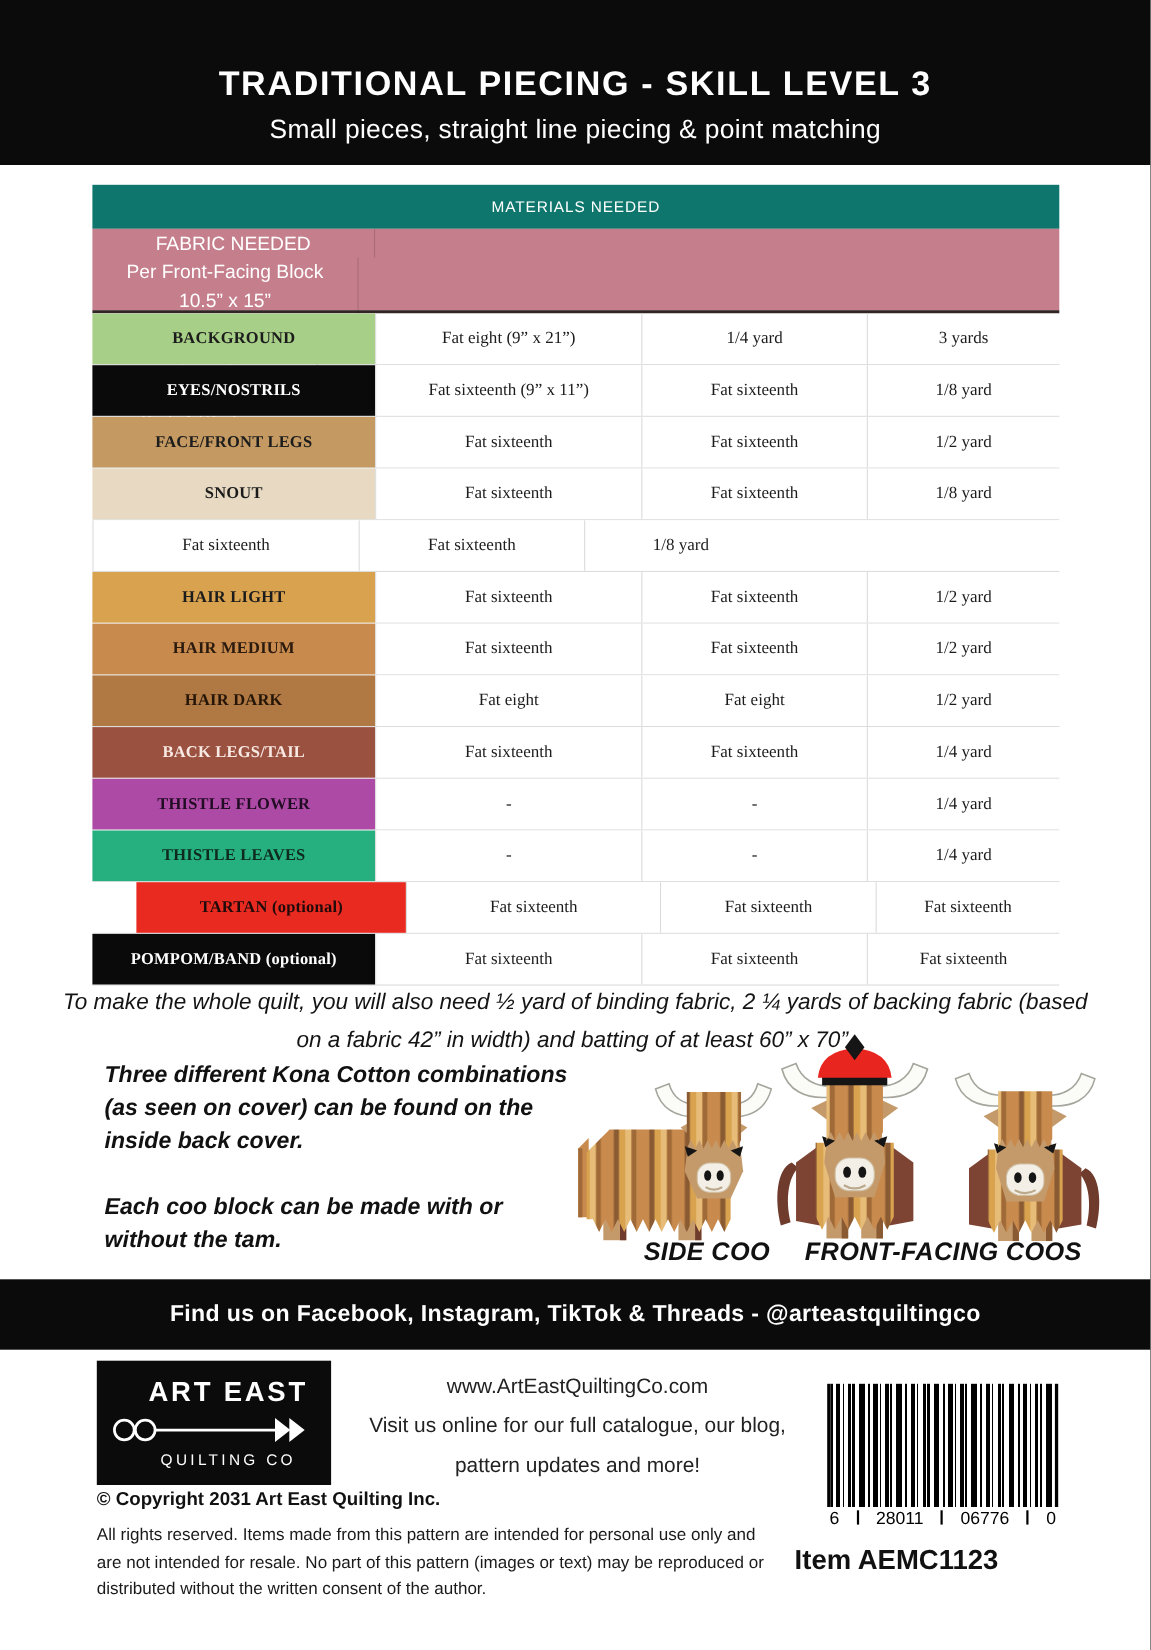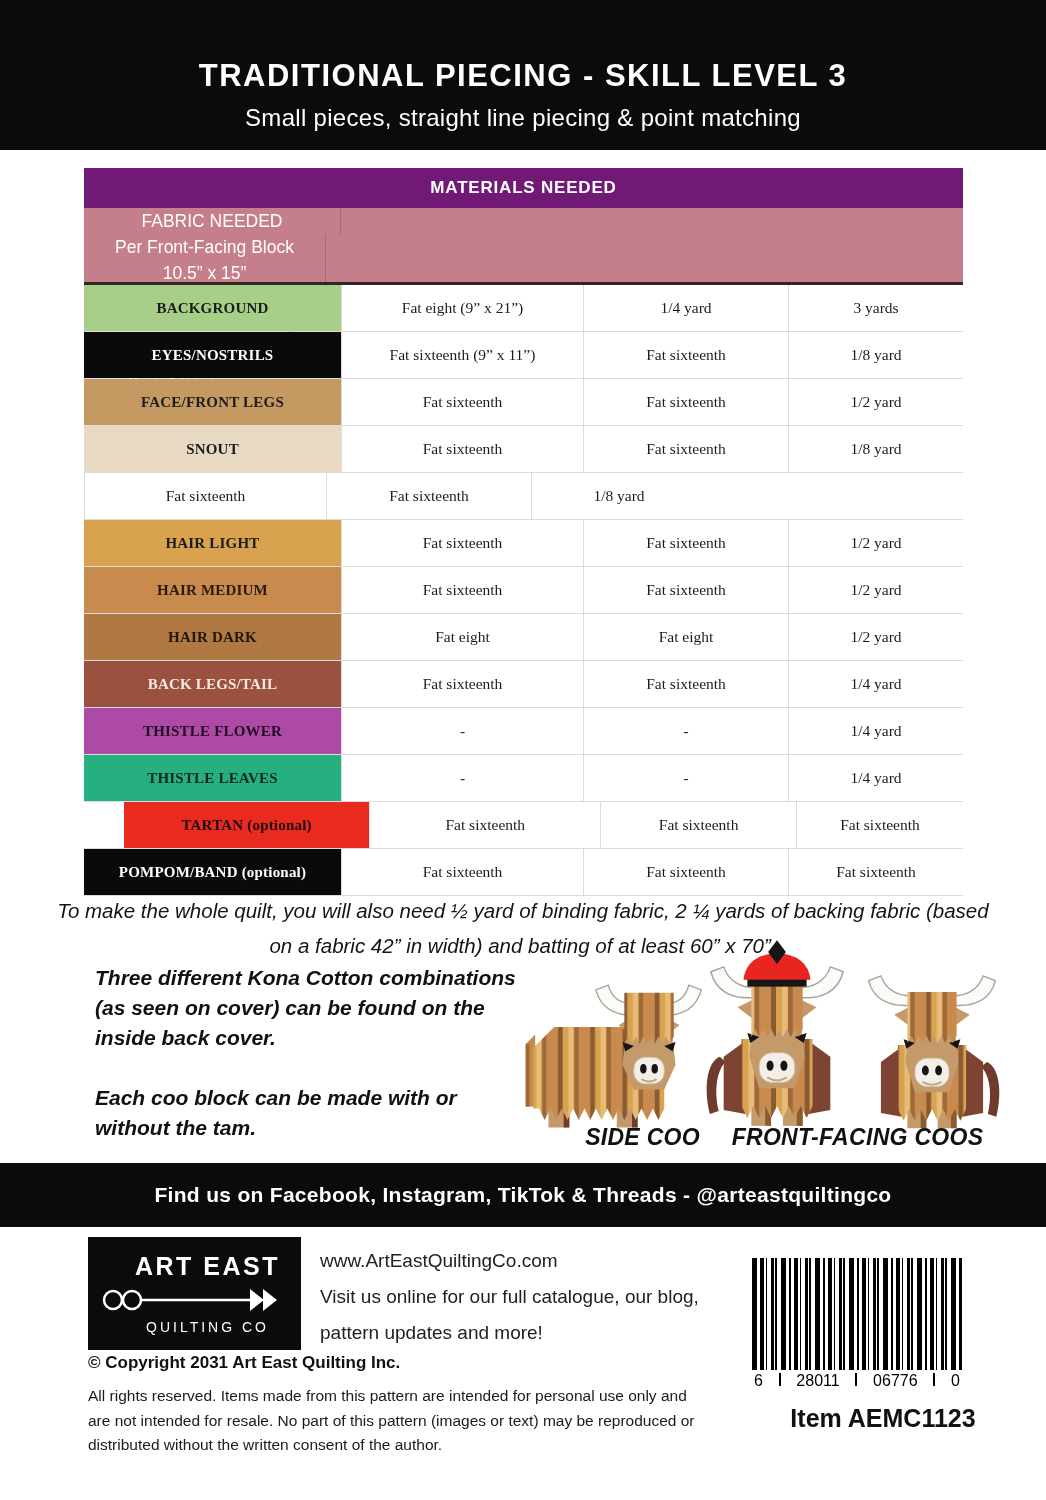--- a/index.html
+++ b/index.html
@@ -7,21 +7,21 @@
         font-family:"Liberation Sans", sans-serif;color:#1c1c1c;overflow:hidden;}
 
   
   .top-header{position:absolute;top:0;left:0;width:1046px;height:150px;background:#0b0b0b;
               display:flex;flex-direction:column;justify-content:flex-end;align-items:center;padding-bottom:18px;box-sizing:border-box;}
   .top-title{color:#fff;font-size:31px;font-weight:bold;letter-spacing:1.5px;margin:0 0 10px 0;}
   .top-subtitle{color:#fff;font-size:24px;letter-spacing:0.3px;margin:0;}
 
   
   .materials-table{position:absolute;top:168px;left:84px;width:879px;}
-  .table-caption{height:40px;background:#701a75;color:#fff;font-weight:bold;font-size:17px;
+  .table-caption{height:40px;background:#0f766e;color:#fff;font-weight:normal;font-size:14px;
                  letter-spacing:0.8px;display:flex;align-items:center;justify-content:center;}
   .table-head{display:flex;height:74px;background:#c57e8b;color:#fff;flex-direction:column;}
   .h-cell{display:flex;flex-direction:column;align-items:center;justify-content:center;
           font-size:17.5px;line-height:26px;box-sizing:border-box;border-right:1px solid rgba(0,0,0,0.14);}
   .h-cell:last-child{border-right:none;}
   .hc0{width:257px;}.hc1{width:242px;}.hc2{width:205px;}.hc3{width:175px;}
   .head-divider{height:3px;background:#342525;}
   .t-row{display:flex;height:46px;border-bottom:1px solid #dcdcdc;background:#fff;font-family:Liberation Serif, serif;}
   .cell{display:flex;align-items:center;justify-content:center;box-sizing:border-box;}
   .cell.label{width:257px;font-weight:bold;font-size:15px;letter-spacing:0.2px;}
@@ -51,33 +51,33 @@
           display:flex;align-items:center;justify-content:center;}
   .banner-text{color:#fff;font-weight:bold;font-size:21px;letter-spacing:0.3px;}
 
   
   .logo-box{position:absolute;top:1237px;left:88px;width:213px;height:113px;background:#0b0b0b;
             display:flex;flex-direction:column;align-items:center;justify-content:center;}
   .logo-line1{color:#fff;font-weight:bold;font-size:25px;letter-spacing:2.5px;margin-left:26px;}
   .logo-mid{margin:2px 0;}
   .logo-line2{color:#fff;font-size:14px;letter-spacing:3px;margin-left:26px;}
 
-  .site-block{position:absolute;top:1243px;left:320px;width:410px;text-align:left;
+  .site-block{position:absolute;top:1243px;left:320px;width:410px;text-align:center;
               font-size:19px;line-height:36px;color:#222;}
   .site-url{display:block;}
   .site-tagline{display:block;}
 
   .barcode{position:absolute;top:1258px;left:752px;width:210px;}
   .barcode-bars{height:112px;border-left:3px solid #000;border-right:3px solid #000;background:
     repeating-linear-gradient(90deg,#000 0 2px,#fff 2px 5px,#000 5px 9px,#fff 9px 11px,#000 11px 12px,
       #fff 12px 16px,#000 16px 19px,#fff 19px 20px,#000 20px 22px,#fff 22px 26px,#000 26px 31px,#fff 31px 34px);}
   .barcode-digits{display:flex;justify-content:space-between;align-items:flex-start;
                   font-size:16px;color:#000;margin-top:2px;padding:0 2px;}
   .barcode-digits .tick{width:2px;height:13px;background:#000;margin-top:1px;}
-  .item-no{position:absolute;top:1404px;left:768px;width:230px;text-align:center;
+  .item-no{position:absolute;top:1404px;left:700px;width:230px;text-align:center;
            font-weight:bold;font-size:25px;color:#111;}
 
   .copyright{position:absolute;top:1353px;left:88px;font-weight:bold;font-size:17px;color:#111;}
   .legal{position:absolute;top:1384px;left:88px;width:612px;font-size:15.5px;line-height:24.5px;color:#1a1a1a;}
 </style>
 </head>
 <body>
 
 <div class="page">
 

